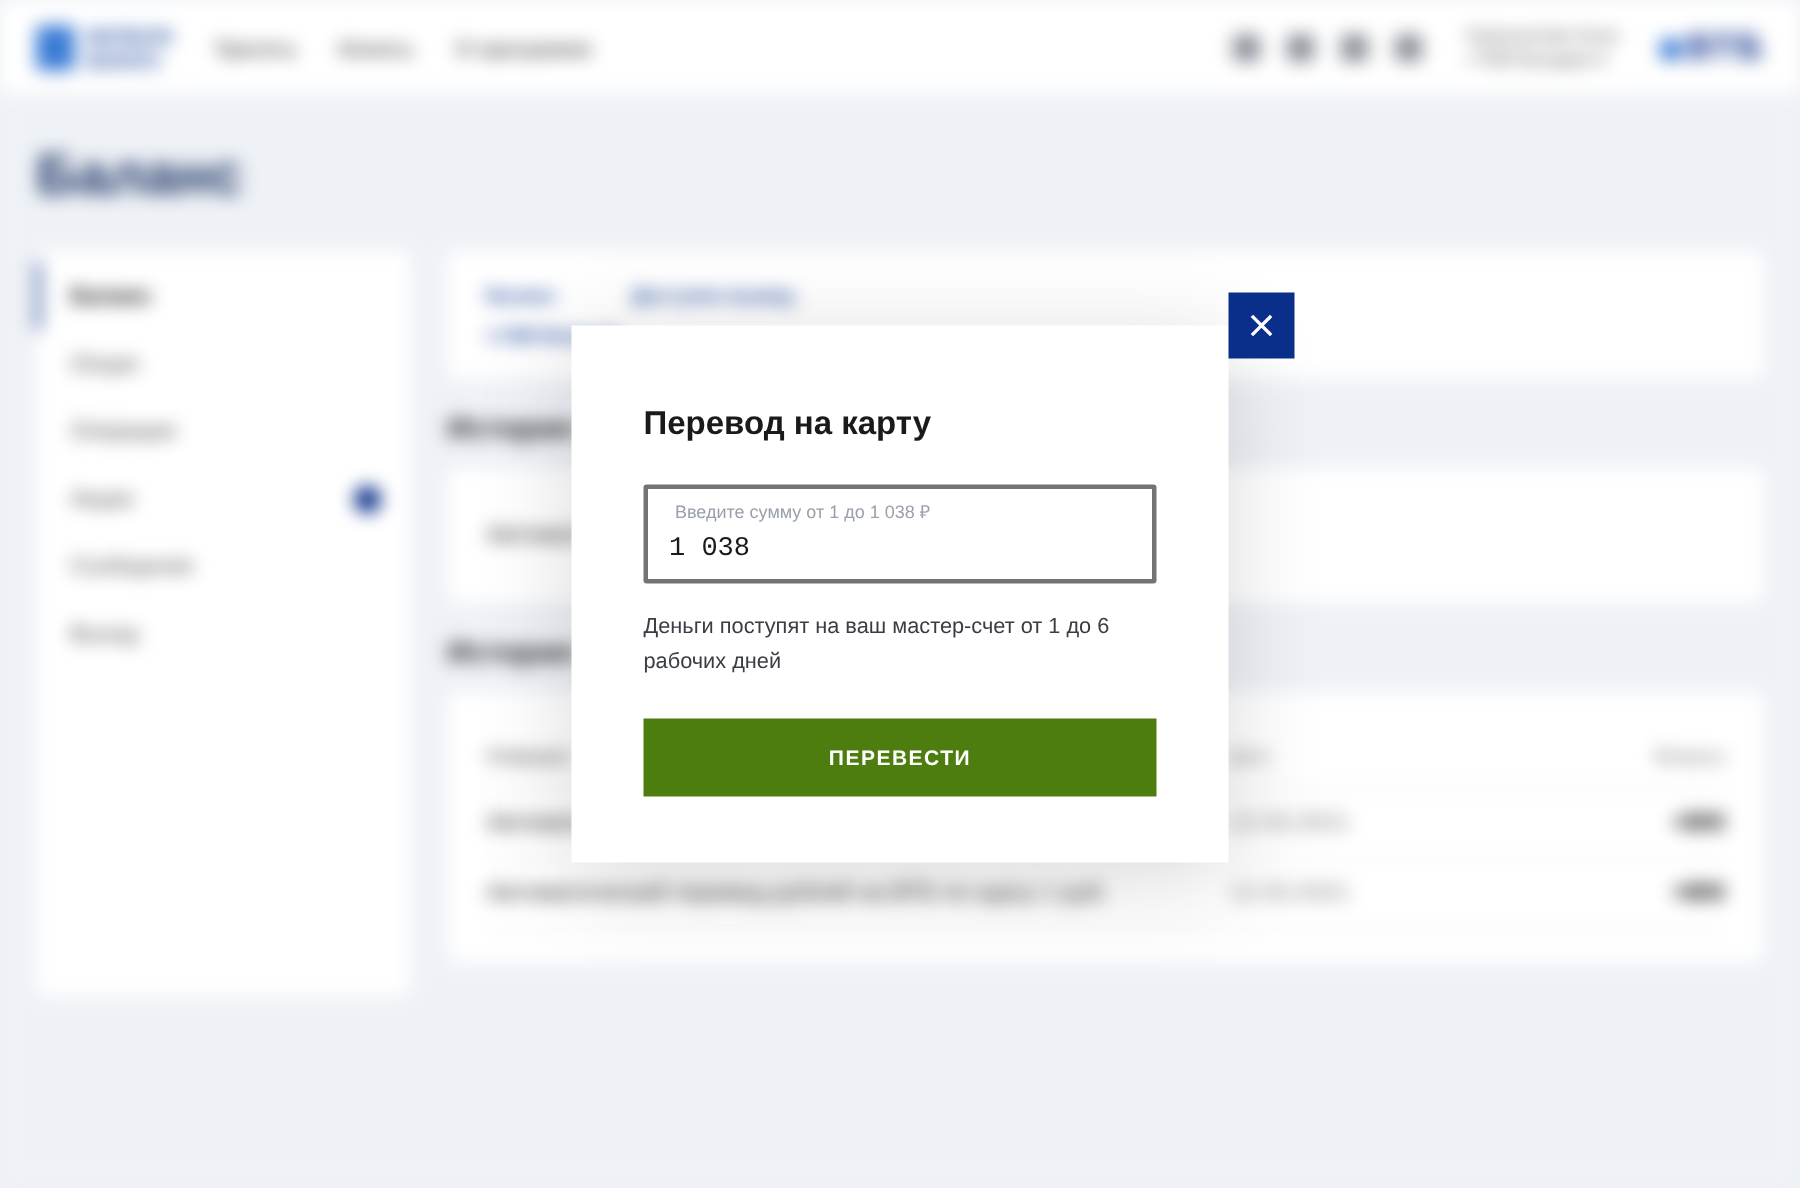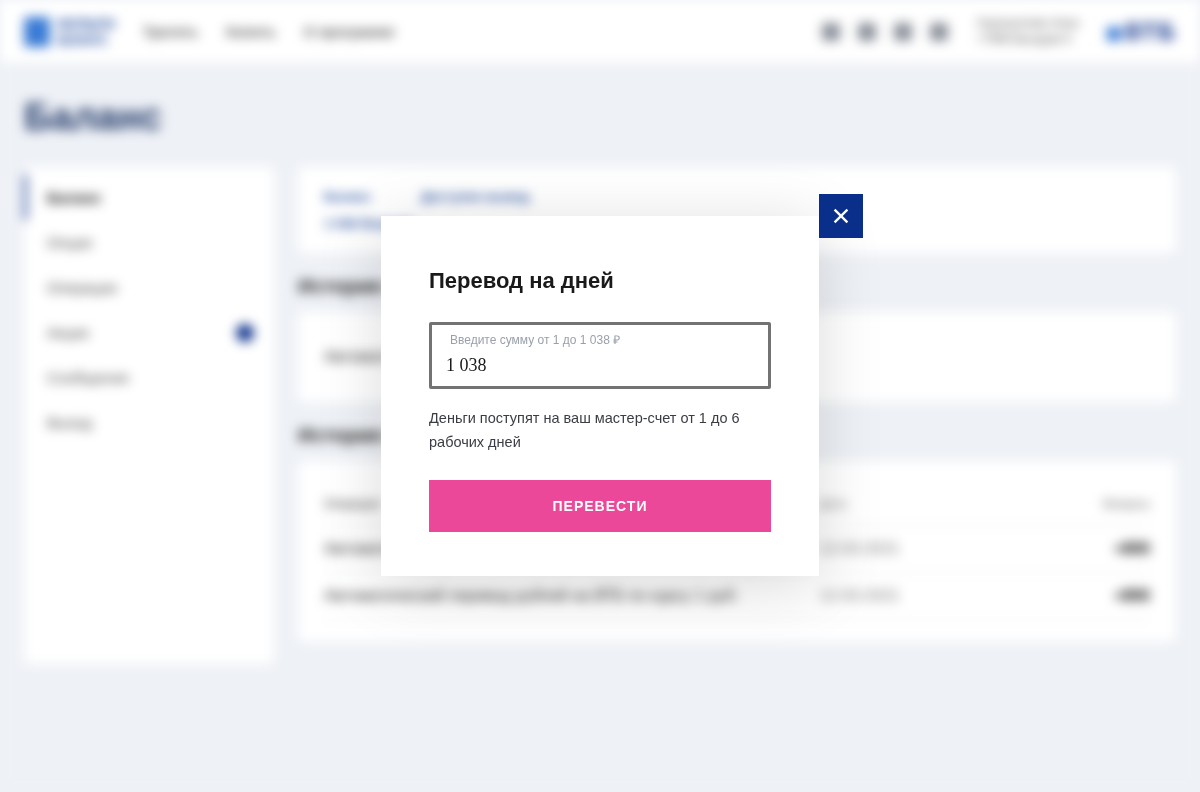--- a/index.html
+++ b/index.html
@@ -100,29 +100,29 @@
     border-radius: 2px;
     padding: 30px 14px 10px 14px;
     margin-bottom: 18px;
   }
   .input-float {
     position: absolute; top: 6px; left: 18px;
     font-size: 12px; color: #9aa0ab;
   }
   .input-val {
     font-size: 18px; color: #1a1a1a; border: none; outline: none; width: 100%;
-    font-family: Liberation Serif, serif; background: transparent;
+    font-family: Liberation Mono, monospace; background: transparent;
   }
   .modal-note {
     font-size: 14.5px; color: #3a3d44; line-height: 1.6;
     margin-bottom: 26px;
   }
   .modal-btn {
     width: 100%;
-    background: #ec4899;
+    background: #4d7c0f;
     color: #fff;
     border: none;
     padding: 18px 0;
     font-size: 14px;
     font-weight: 700;
     letter-spacing: 1px;
     cursor: pointer;
   }
 </style>
 </head>
@@ -209,21 +209,21 @@
 </div>
 
 <div class="overlay">
   <div class="modal">
     <div class="modal-close">
       <svg viewBox="0 0 24 24">
         <line x1="5" y1="5" x2="19" y2="19" stroke="white" stroke-width="2.5"></line>
         <line x1="19" y1="5" x2="5" y2="19" stroke="white" stroke-width="2.5"></line>
       </svg>
     </div>
-    <h2>Перевод на дней</h2>
+    <h2>Перевод на карту</h2>
     <div class="input-wrap">
       <div class="input-float">Введите сумму от 1 до 1 038 ₽</div>
       <input class="input-val" type="text" value="1 038" style="">
     </div>
     <div class="modal-note">Деньги поступят на ваш мастер-счет от 1 до 6 рабочих дней</div>
     <button class="modal-btn">ПЕРЕВЕСТИ</button>
   </div>
 </div>
 
 </body></html>

